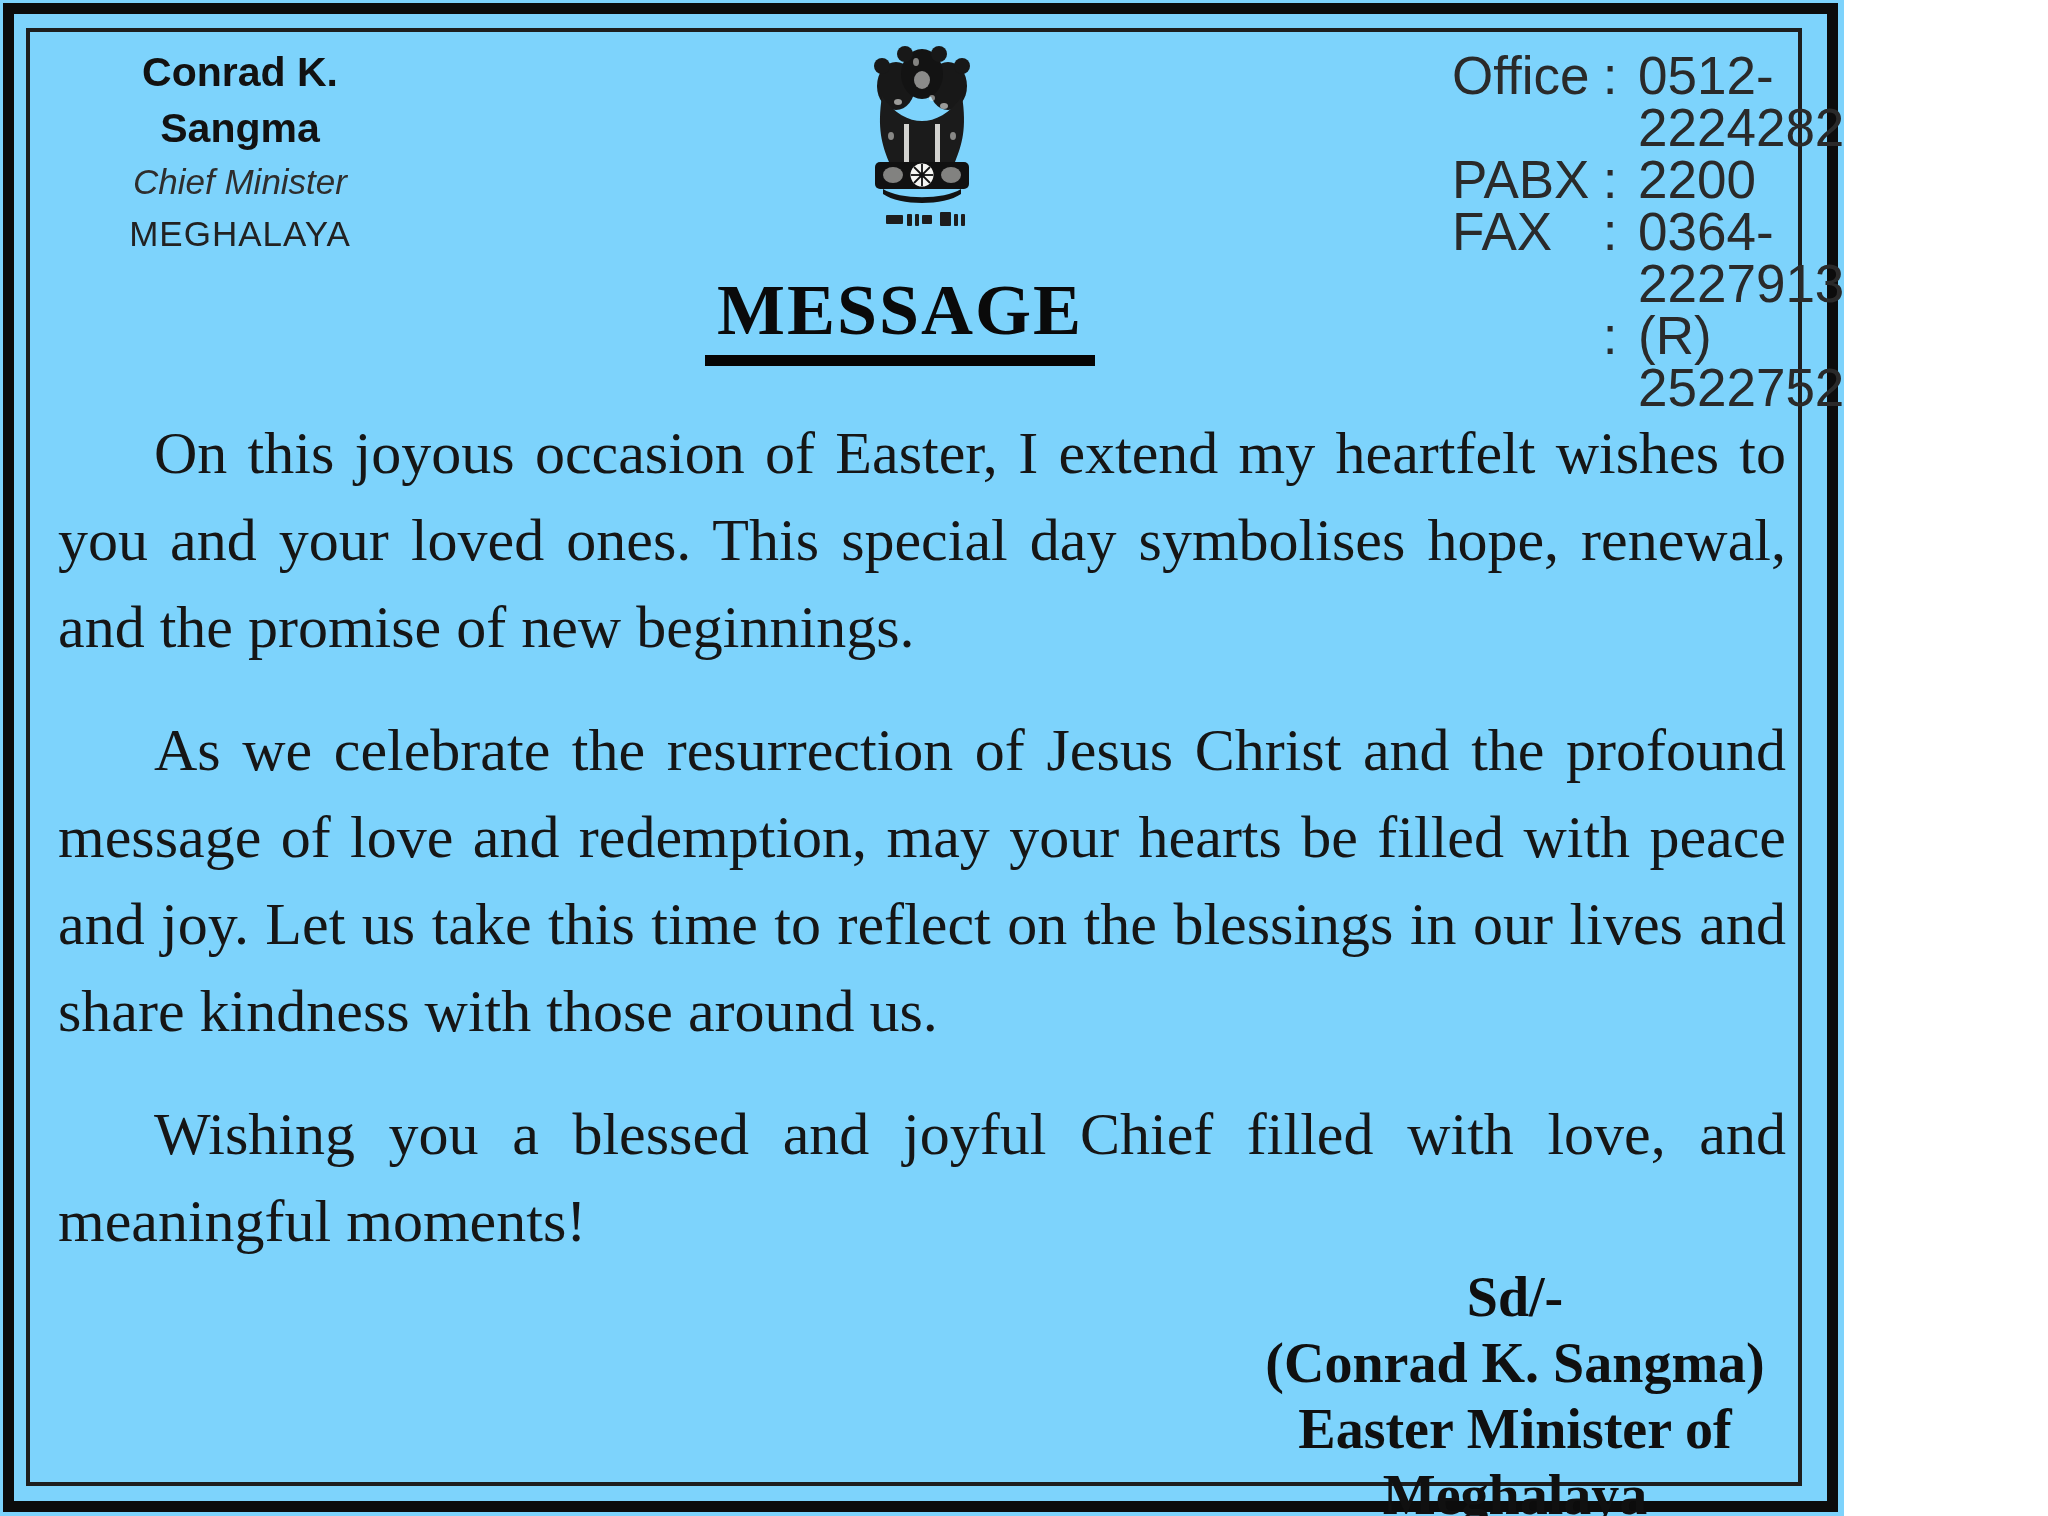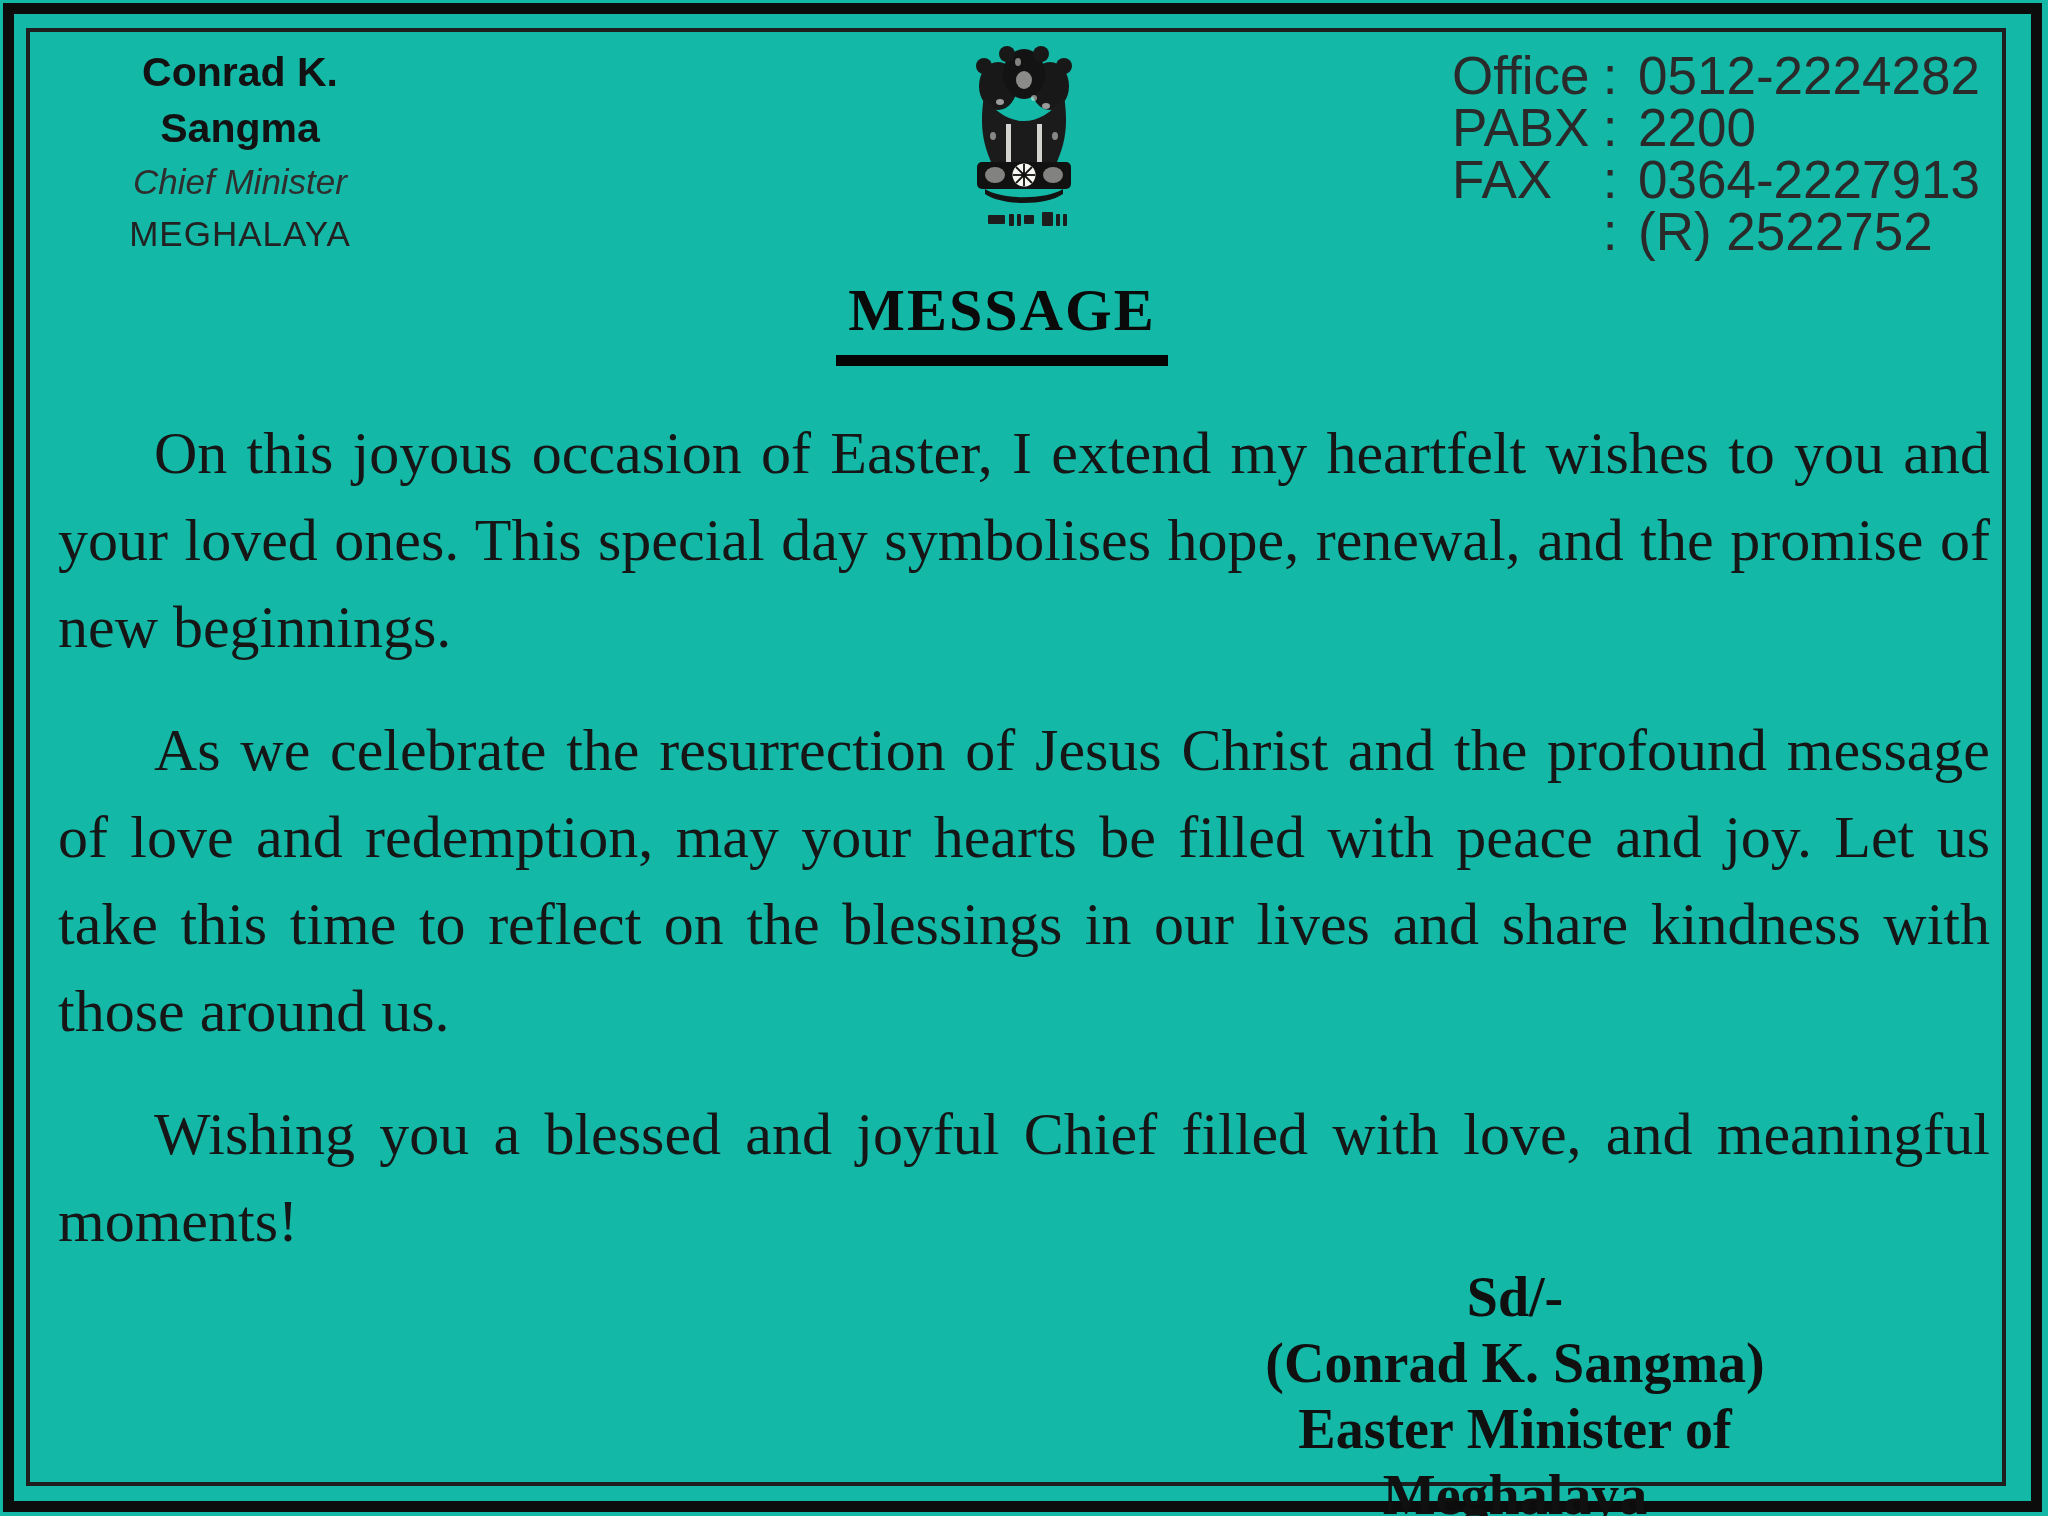--- a/index.html
+++ b/index.html
@@ -1,20 +1,20 @@
 <!DOCTYPE html>
 <html><head>
 <meta charset="utf-8">
 <style>
   html, body { margin: 0; padding: 0; background: #ffffff; }
   .page {
     position: relative;
-    width: 2048px;
+    width: 1844px;
     height: 1516px;
-    background: #14b8a6;
+    background: #7dd3fc;
     overflow: hidden;
     font-family: "Liberation Serif", "DejaVu Serif", serif;
     color: #141414;
     text-decoration: underline;
   }
   .outer-frame {
     position: absolute;
     left: 3px; top: 3px; right: 6px; bottom: 4px;
     border: 11px solid #0c0c0c;
   }
@@ -55,21 +55,21 @@
   .contact-block .sep { text-align: center; }
 
   
   .title-row {
     position: absolute;
     top: 268px; left: 0; right: 44px;
     text-align: center;
   }
   .doc-title {
     display: inline-block;
-    font-size: 60px;
+    font-size: 72px;
     font-weight: bold;
     letter-spacing: 2px;
     color: #0a0a0a;
     border-bottom: 11px solid #050505;
     padding: 0 12px 3px 12px;
     line-height: 84px;
   }
 
   
   .body-text {

